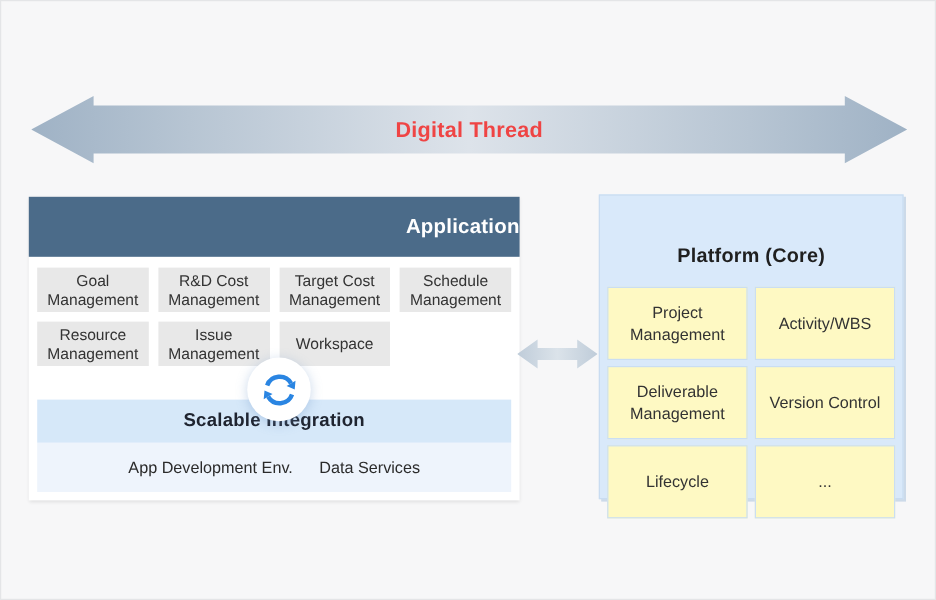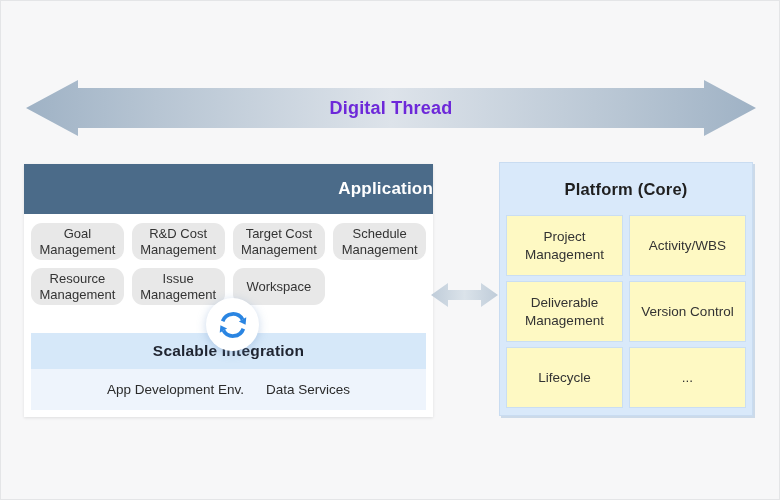--- a/index.html
+++ b/index.html
@@ -6,39 +6,39 @@
   .stage{
     position:relative;width:780px;height:500px;box-sizing:border-box;
     background:#f7f7f8;border:1px solid #e4e5e7;overflow:hidden;
   }
 
   
   .dt-arrow{position:absolute;left:25px;top:78px;width:730px;height:58px;}
   .dt-arrow svg{position:absolute;inset:0;display:block;}
   .dt-label{
     position:absolute;inset:0;display:flex;align-items:center;justify-content:center;
-    font-size:18px;font-weight:bold;color:#6d28d9;letter-spacing:.2px;
+    font-size:18px;font-weight:bold;color:#ef4444;letter-spacing:.2px;
   }
 
   
   .app-box{
     position:absolute;left:23px;top:163px;width:409px;height:253px;
     background:#ffffff;box-shadow:0 1px 3px rgba(0,0,0,.10);
   }
   .app-header{
     height:50px;background:#4b6b89;display:flex;align-items:center;justify-content:flex-end;
     color:#ffffff;font-size:17px;font-weight:bold;letter-spacing:.2px;
   }
   .app-grid{
     display:grid;grid-template-columns:repeat(4,1fr);gap:8px;
     margin:9px 7px 0 7px;
   }
   .app-tile{
     height:37px;background:#e8e8e8;color:#333333;font-size:13px;line-height:1.22;
-    display:flex;align-items:center;justify-content:center;text-align:center;padding:0 6px;box-sizing:border-box;border-radius:11px;
+    display:flex;align-items:center;justify-content:center;text-align:center;padding:0 6px;box-sizing:border-box;
   }
   .band{margin:0 7px;display:flex;align-items:center;justify-content:center;}
   .band-main{
     margin-top:28px;height:36px;background:#d6e8f9;
     font-size:15.5px;font-weight:600;color:#1f2430;letter-spacing:.2px;
   }
   .band-sub{
     height:41px;background:#eef4fc;gap:22px;font-size:13.5px;color:#2b2b2b;
   }
 
@@ -53,21 +53,21 @@
   
   .mid-arrow{position:absolute;left:430px;top:281px;display:block;}
 
   
   .plat-box{
     position:absolute;left:498px;top:161px;width:254px;height:254px;box-sizing:border-box;
     background:#d9e9fa;border:1px solid #c9dcf1;box-shadow:2px 2px 0 rgba(170,195,220,.55);
   }
   .plat-title{
     height:52px;display:flex;align-items:center;justify-content:center;
-    font-size:16.5px;font-weight:bold;color:#1f1f1f;letter-spacing:.2px;
+    font-size:16.5px;font-weight:bold;color:#1f1f1f;letter-spacing:.2px;margin-top:24px;
   }
   .plat-grid{
     display:grid;grid-template-columns:repeat(2,1fr);gap:5px 6px;padding:0 6px;
   }
   .plat-tile{
     height:61px;background:#fef9c3;border:1px solid #cadef2;box-sizing:border-box;
     color:#333333;font-size:13.5px;line-height:1.3;
     display:flex;align-items:center;justify-content:center;text-align:center;padding:0 6px;
   }
 </style>

